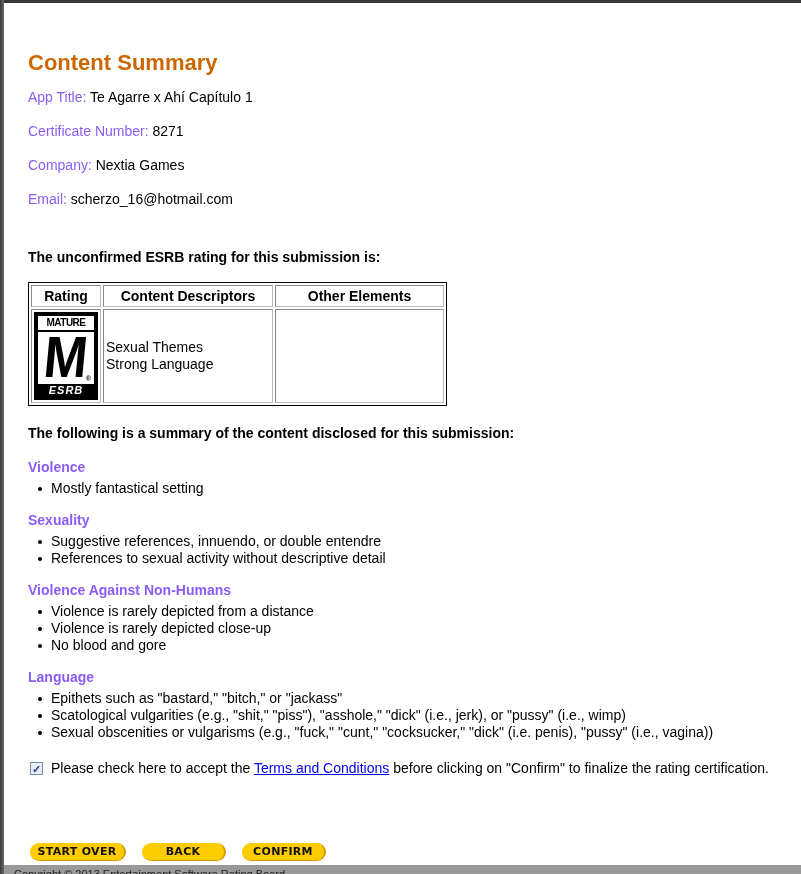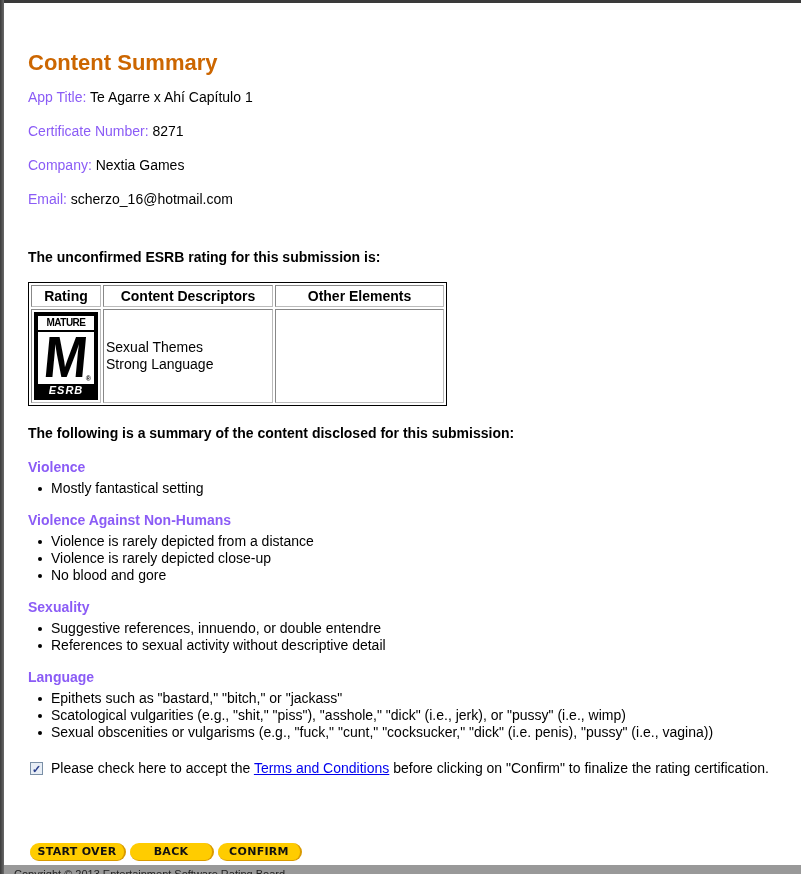--- a/index.html
+++ b/index.html
@@ -140,21 +140,21 @@
       border: 1px solid #7a8fa6; background: #e8eef6;
       position: relative; flex: 0 0 auto;
     }
     .terms-checkbox::after {
       content: "✓"; position: absolute; left: 1px; top: -3px;
       font-size: 11px; color: #2b3f8c; font-weight: bold;
     }
     .terms-link { color: #0000ee; text-decoration: underline; cursor: pointer; }
     .buttons {
       position: absolute; left: 30px; top: 843px;
-      display: flex; gap: 4px;
+      display: flex; gap: 16px;
     }
     .btn {
       height: 18px;
       background: #ffcc00;
       border-radius: 9px;
       border-right: 2px solid #d99a00;
       border-bottom: 1px solid #d99a00;
       font-family: "DejaVu Sans", sans-serif;
       font-weight: bold;
       font-size: 11px;
@@ -235,33 +235,33 @@
   <div class="summary-heading">The following is a summary of the content disclosed for this submission:</div>
 
   <div class="category">
     <div class="category-title">Violence</div>
     <ul>
       <li>Mostly fantastical setting</li>
     </ul>
   </div>
 
   <div class="category">
+    <div class="category-title">Sexuality</div>
+    <ul>
+      <li>Suggestive references, innuendo, or double entendre</li>
+      <li>References to sexual activity without descriptive detail</li>
+    </ul>
+  </div>
+
+  <div class="category">
     <div class="category-title">Violence Against Non-Humans</div>
     <ul>
       <li>Violence is rarely depicted from a distance</li>
       <li>Violence is rarely depicted close-up</li>
       <li>No blood and gore</li>
-    </ul>
-  </div>
-
-  <div class="category">
-    <div class="category-title">Sexuality</div>
-    <ul>
-      <li>Suggestive references, innuendo, or double entendre</li>
-      <li>References to sexual activity without descriptive detail</li>
     </ul>
   </div>
 
   <div class="category">
     <div class="category-title">Language</div>
     <ul>
       <li>Epithets such as "bastard," "bitch," or "jackass"</li>
       <li>Scatological vulgarities (e.g., "shit," "piss"), "asshole," "dick" (i.e., jerk), or "pussy" (i.e., wimp)</li>
       <li>Sexual obscenities or vulgarisms (e.g., "fuck," "cunt," "cocksucker," "dick" (i.e. penis), "pussy" (i.e., vagina))</li>
     </ul>

